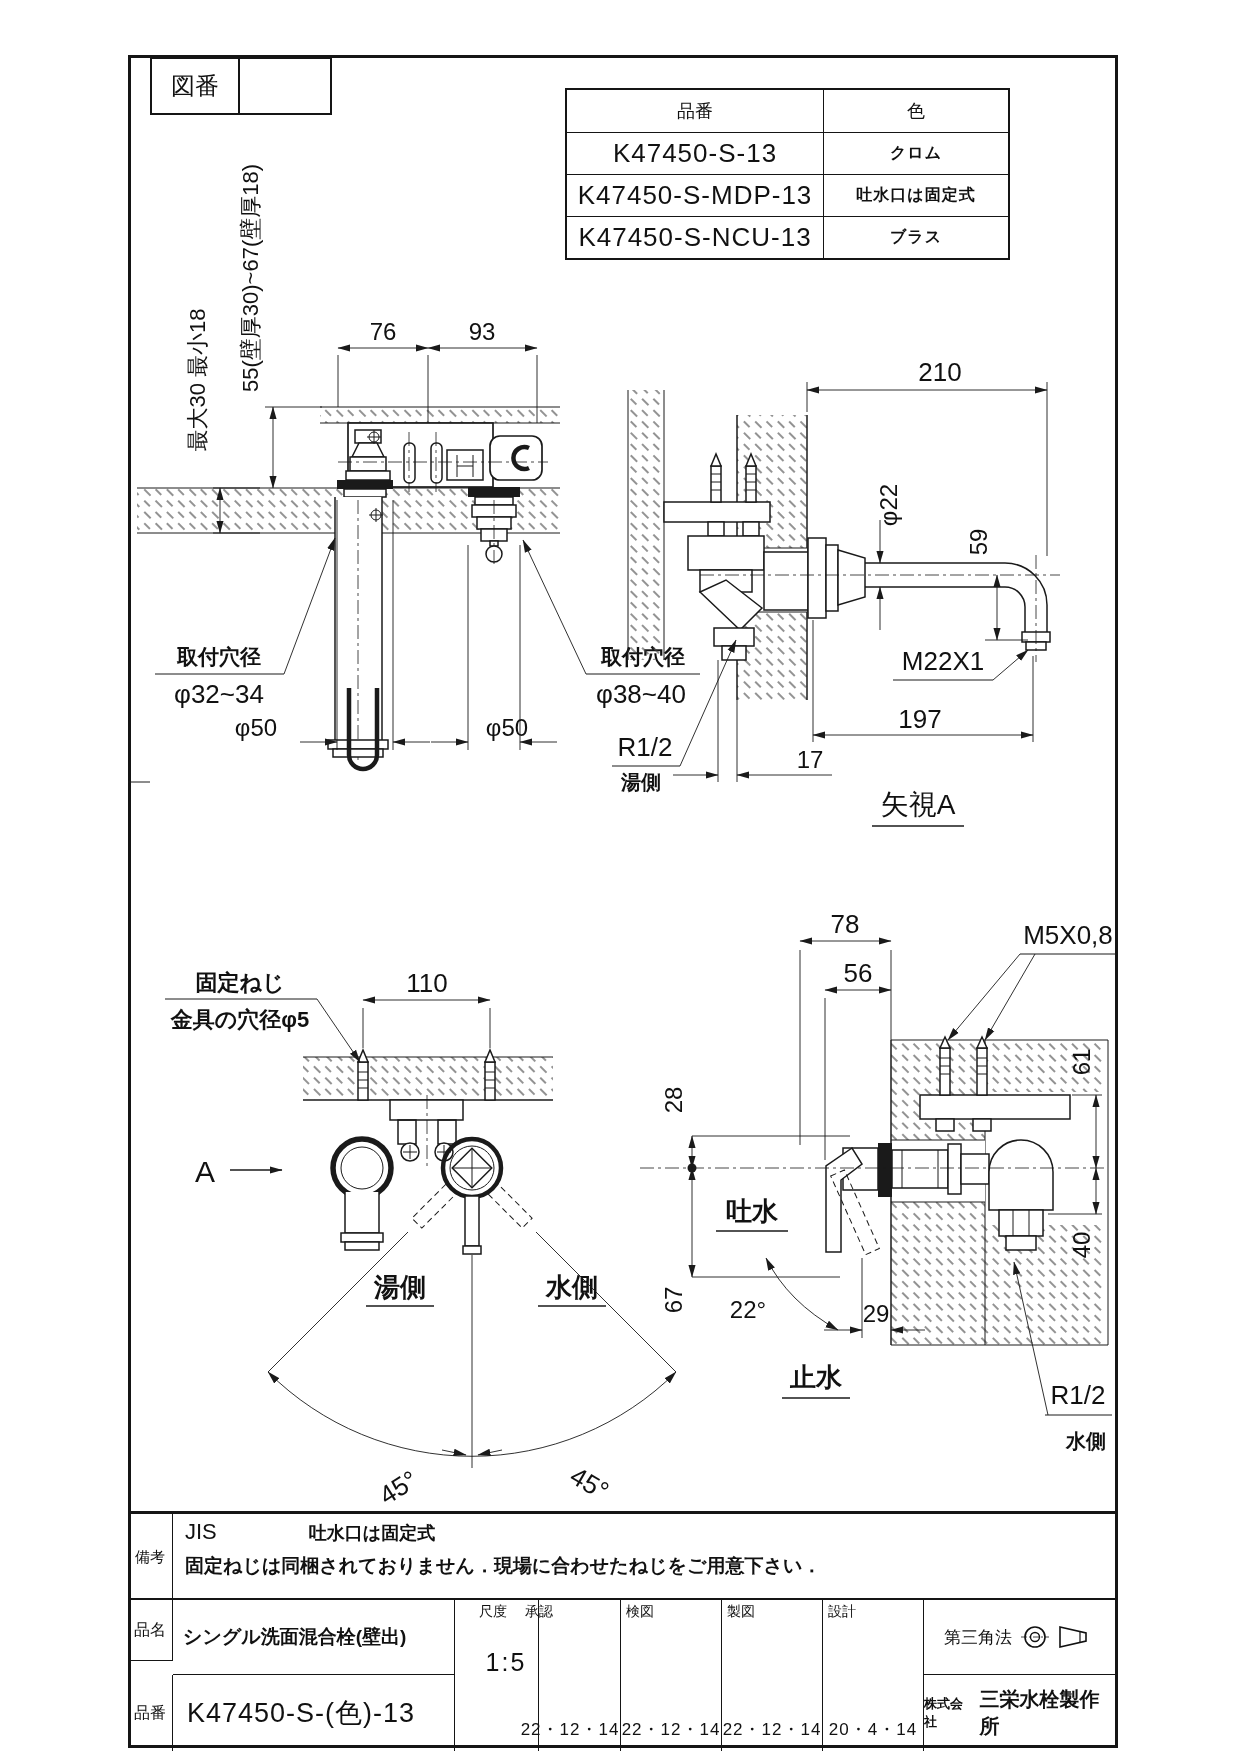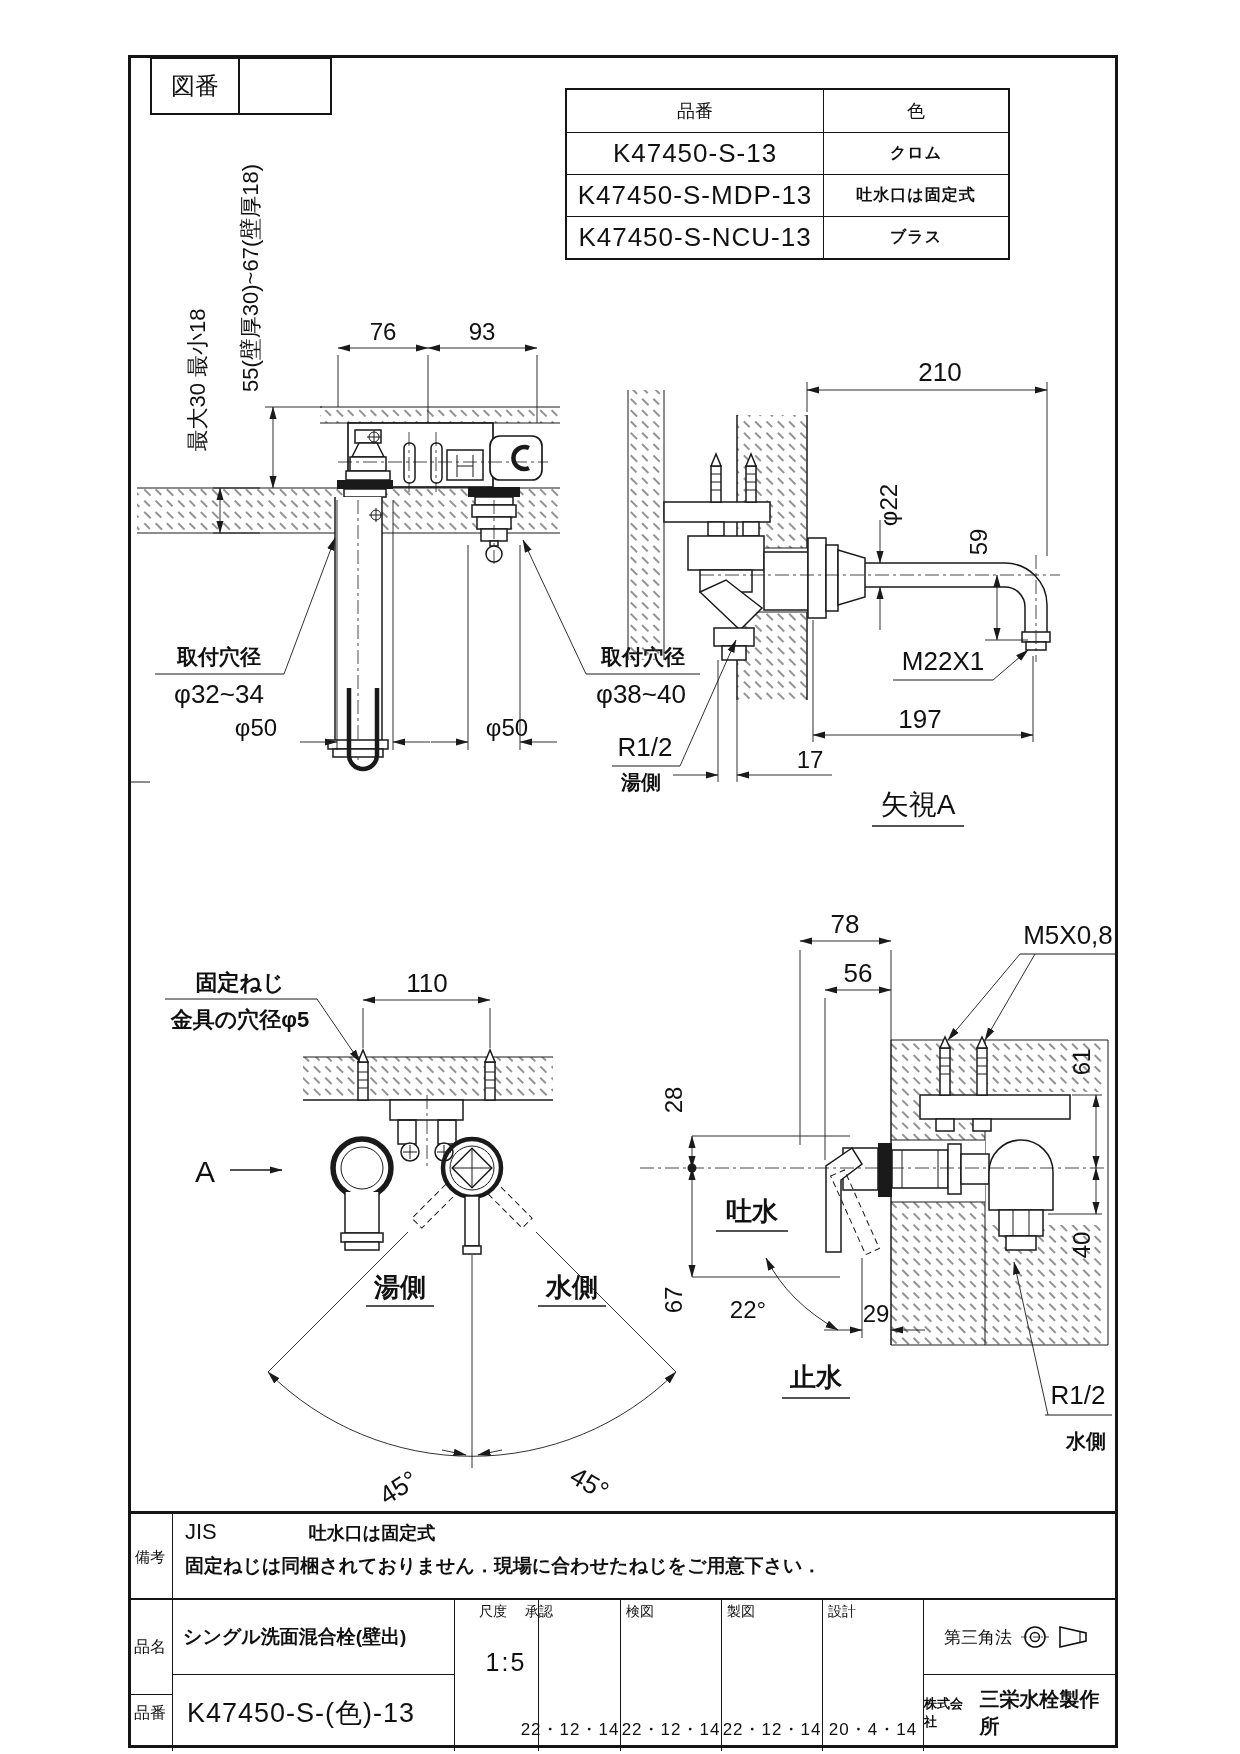--- a/index.html
+++ b/index.html
@@ -432,21 +432,21 @@
 
   <div class="cell br bb2 lab" style="left:0;top:0;width:45px;height:86px;flex-direction:column;font-size:15px;line-height:17px;">備考</div>
   <div class="cell bb2" style="left:45px;top:0;width:945px;height:86px;">
     <div style="display:flex;align-items:flex-end;gap:60px;padding:5px 0 0 12px;">
       <span style="font-size:22px;">JIS</span>
       <span style="font-size:18px;font-weight:bold;margin-left:32px;">吐水口は固定式</span>
     </div>
     <div style="font-size:19px;font-weight:bold;padding:8px 8px 0 12px;">固定ねじは同梱されておりません．現場に合わせたねじをご用意下さい．</div>
   </div>
 
-  <div class="cell br bb lab" style="left:0;top:86px;width:45px;height:95px;">品名</div>
+  <div class="cell br bb lab" style="left:0;top:86px;width:45px;height:61px;">品名</div>
   <div class="cell br bb" style="left:45px;top:86px;width:282px;height:75px;display:flex;align-items:center;padding-left:10px;font-size:19px;font-weight:bold;">シングル洗面混合栓(壁出)</div>
 
   <div class="cell br lab" style="left:0;top:161px;width:45px;height:76px;">品番</div>
   <div class="cell br" style="left:45px;top:161px;width:282px;height:76px;display:flex;align-items:center;padding-left:14px;font-size:27px;letter-spacing:1px;">K47450-S-(色)-13</div>
 
   <div class="cell br" style="left:346px;top:86px;width:65px;height:151px;">
     <span class="small-lab">尺度</span>
     <span style="position:absolute;top:48px;width:100%;text-align:center;font-size:25px;letter-spacing:2px;">1:5</span>
   </div>
 

